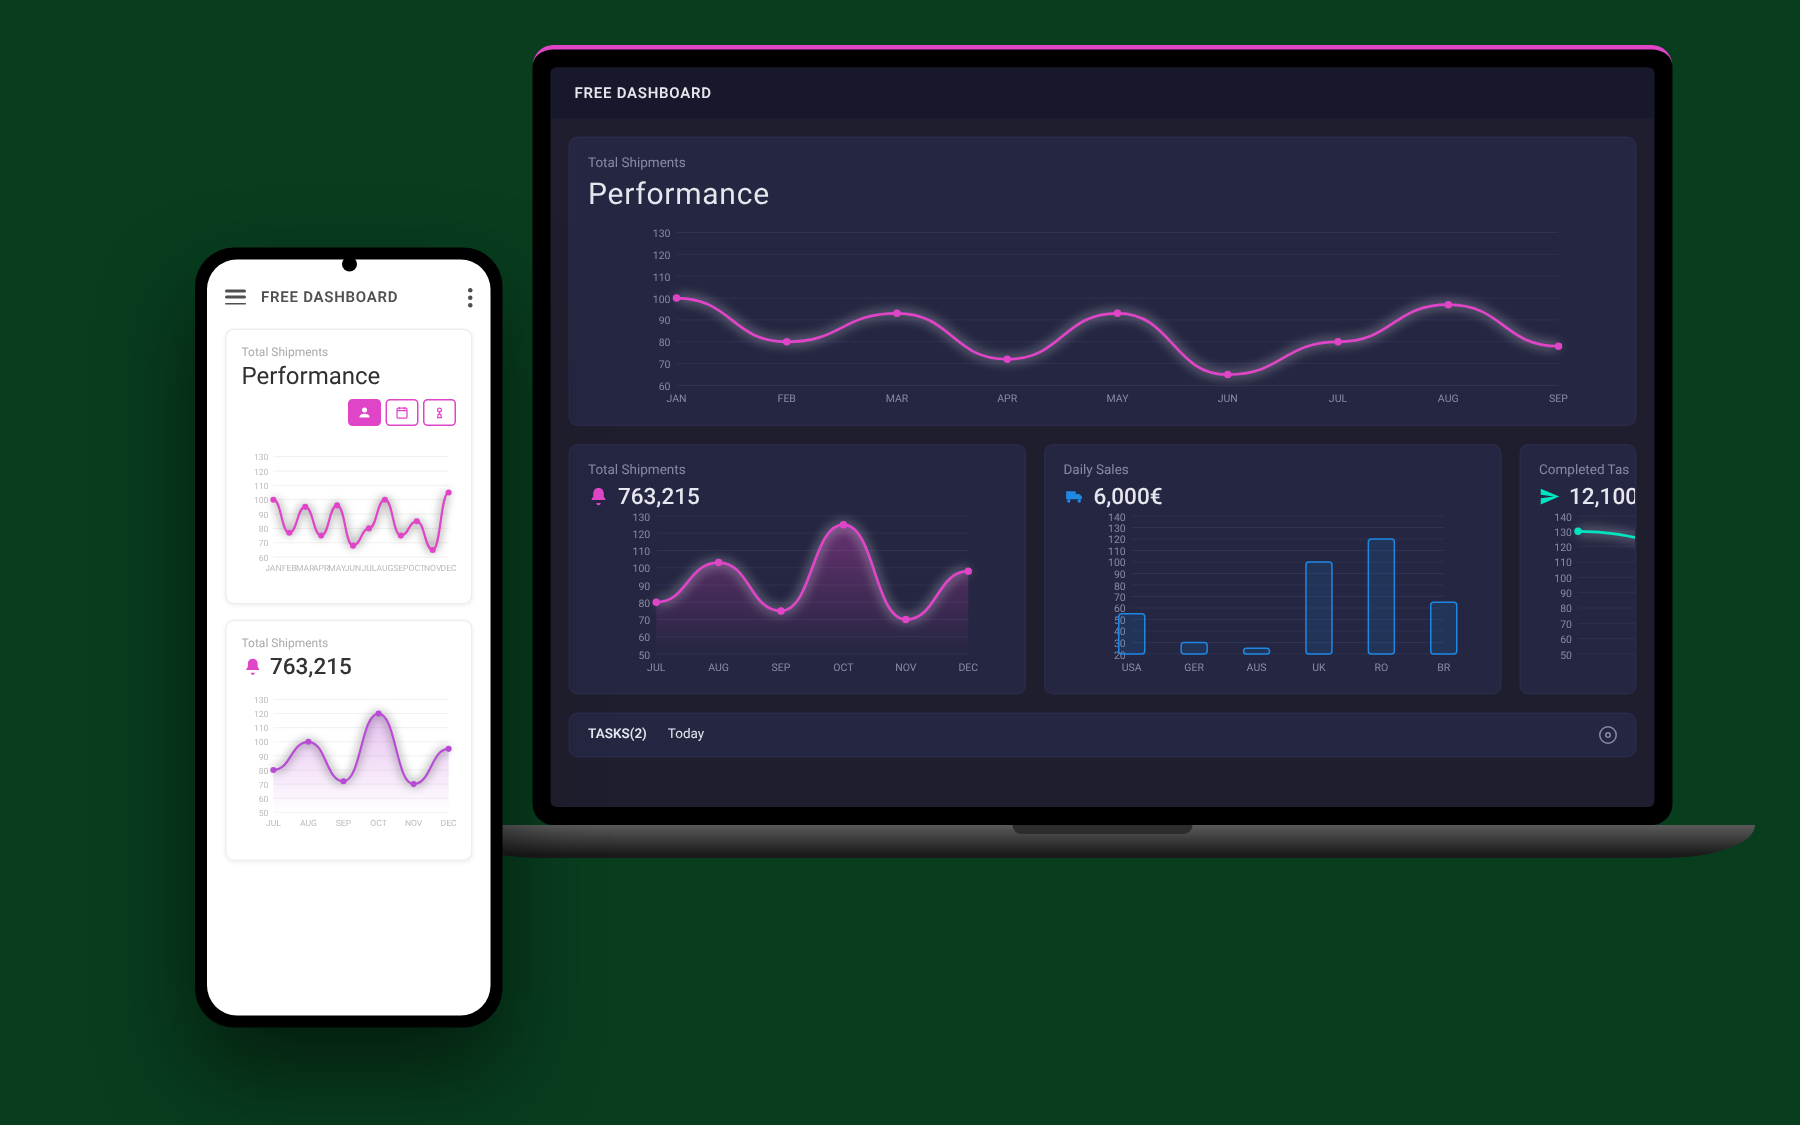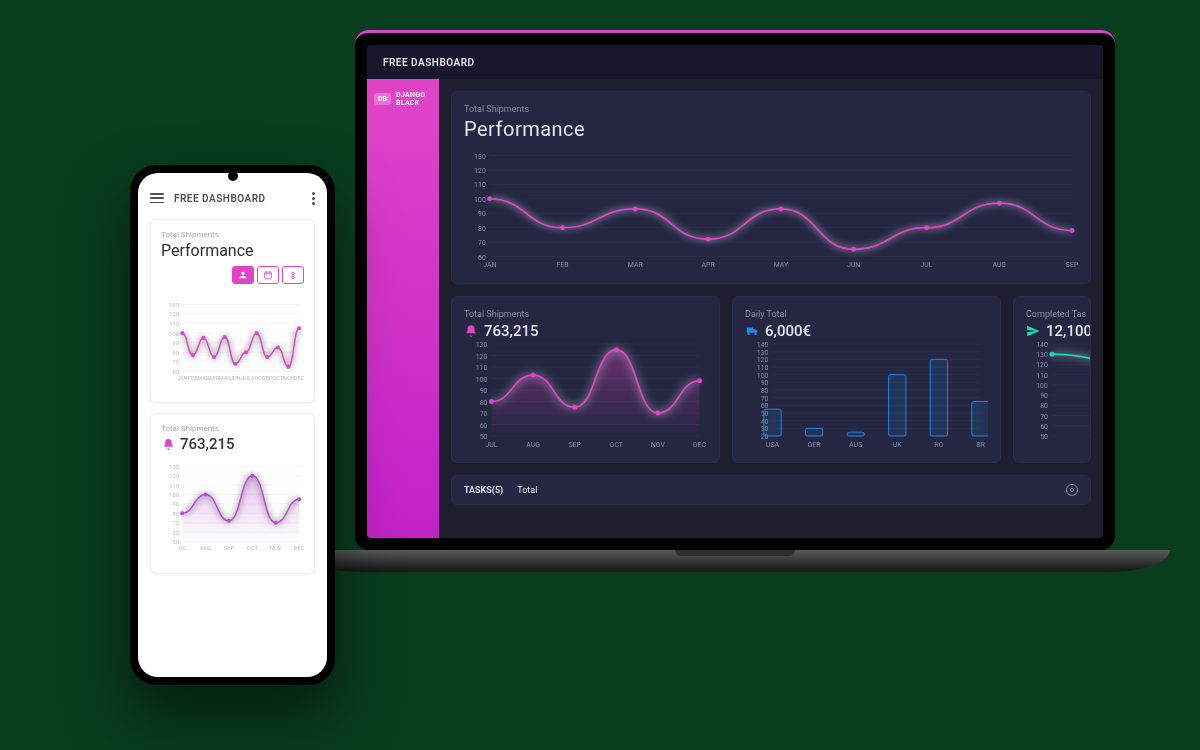--- a/index.html
+++ b/index.html
@@ -80,26 +80,20 @@
 </head>
 <body>
 
 <div class="laptop">
   <div class="lap-lid">
     <div class="lap-screen">
       <div class="topbar">
         <span>FREE DASHBOARD</span>
       </div>
       <div class="body">
-        <div class="sidebar">
-          <div class="sbhead">
-            <span class="sbbadge">DB</span>
-            <span class="sbname">DJANGO BLACK</span>
-          </div>
-        </div>
         <div class="main">
 
           <div class="card">
             <div class="over">Total Shipments</div>
             <h2>Performance</h2>
             <svg viewBox="0 0 620 120" width="100%" height="120">
                 <line x1="26" x2="614" y1="106" y2="106" stroke="var(--gridline)" stroke-width="0.5"></line>
                 <text x="22" y="109" text-anchor="end" fill="var(--muted)" font-size="7">60</text>
                 <line x1="26" x2="614" y1="91.42857142857143" y2="91.42857142857143" stroke="var(--gridline)" stroke-width="0.5"></line>
                 <text x="22" y="94.42857142857143" text-anchor="end" fill="var(--muted)" font-size="7">70</text>
@@ -181,21 +175,21 @@
                   <path d="M26,61.5 C46.8,61.5 46.8,35.050000000000004 67.6,35.050000000000004 C88.4,35.050000000000004 88.4,67.25 109.2,67.25 C130,67.25 130,9.75 150.8,9.75 C171.60000000000002,9.75 171.60000000000002,73 192.4,73 C213.2,73 213.2,40.800000000000004 234,40.800000000000004" fill="none" stroke="#e045c7" stroke-width="1.8" class="glow"></path>
                   <circle cx="26" cy="61.5" r="2.5" fill="#e045c7"></circle>
                   <circle cx="67.6" cy="35.050000000000004" r="2.5" fill="#e045c7"></circle>
                   <circle cx="109.2" cy="67.25" r="2.5" fill="#e045c7"></circle>
                   <circle cx="150.8" cy="9.75" r="2.5" fill="#e045c7"></circle>
                   <circle cx="192.4" cy="73" r="2.5" fill="#e045c7"></circle>
                   <circle cx="234" cy="40.800000000000004" r="2.5" fill="#e045c7"></circle>
                 </svg>
             </div>
             <div class="card">
-              <div class="over">Daily Total</div>
+              <div class="over">Daily Sales</div>
               <div class="metric">
                 <span class="ico" style="color:var(--blue)">
                   <svg viewBox="0 0 24 24" width="14" height="14" fill="currentColor">
                       <path d="M3 6h11v9H3zM14 9h4l3 3v3h-7zM6 19a2 2 0 1 0 0-4 2 2 0 0 0 0 4zm12 0a2 2 0 1 0 0-4 2 2 0 0 0 0 4z"></path>
                     </svg>
                 </span>
                 <span>6,000€</span>
               </div>
               <svg viewBox="0 0 240 110" width="100%" height="110">
                   <line x1="26" x2="234" y1="96" y2="96" stroke="var(--gridline)" stroke-width="0.5"></line>
@@ -274,22 +268,22 @@
                     <path d="M26,14.222222222222229 C120,14.222222222222229 120,75.55555555555556 214,75.55555555555556" fill="none" stroke="#00e5c0" stroke-width="1.8" class="glow"></path>
                     <circle cx="26" cy="14.222222222222229" r="2.5" fill="#00e5c0"></circle>
                     <circle cx="214" cy="75.55555555555556" r="2.5" fill="#00e5c0"></circle>
                   </svg>
               </div>
             </div>
           </div>
 
           <div class="tasksrow">
             <div class="card tasks-card">
-              <span style="font-weight:600">TASKS(5)</span>
-              <span class="tab active">Total</span>
+              <span style="font-weight:600">TASKS(2)</span>
+              <span class="tab active">Today</span>
               <span class="gear"></span>
             </div>
           </div>
         </div>
       </div>
     </div>
   </div>
   <div class="lap-base">
       <div class="lap-notch"></div>
     </div>

